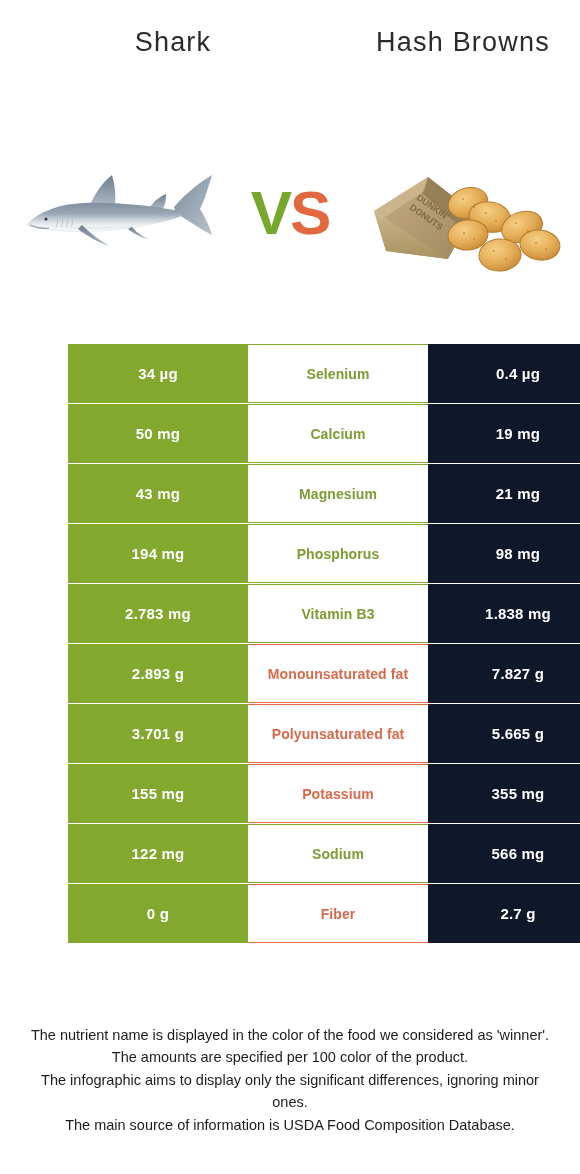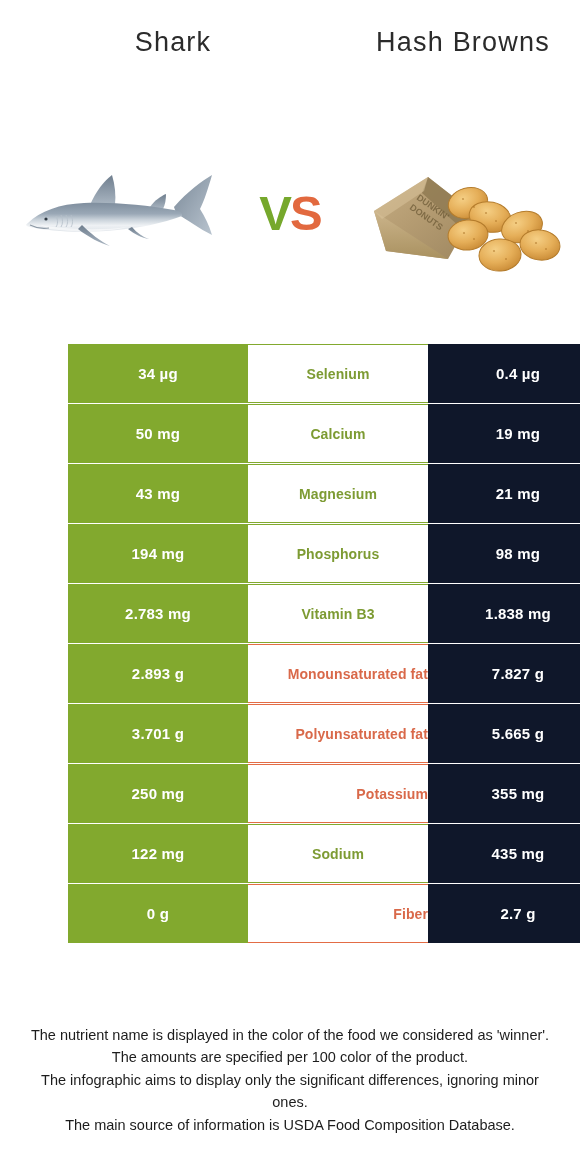--- a/index.html
+++ b/index.html
@@ -77,21 +77,21 @@
     left: 232px;
     top: 0;
     width: 116px;
     height: 190px;
     display: flex;
     align-items: center;
     justify-content: center;
   }
   .vs-text {
     font-family: "Liberation Sans", sans-serif;
-    font-size: 49px;
+    font-size: 62px;
     font-weight: 700;
     line-height: 1;
     letter-spacing: -2px;
   }
   .vs-v { color: #76A82C; }
   .vs-s { color: #E2693F; }
 
   
   .table {
     position: absolute;
@@ -137,21 +137,20 @@
     border-top: 1px solid transparent;
     border-bottom: 1px solid transparent;
   }
   .cell-mid.win-left {
     border-top-color: #82A92E;
     border-bottom-color: #82A92E;
   }
   .cell-mid.win-right {
     border-top-color: #E36C45;
     border-bottom-color: #E36C45;
-    justify-content: flex-end;
   }
   .cell-label {
     font-size: 14px;
     font-weight: 700;
     font-family: "Liberation Sans", sans-serif;
     text-align: center;
     letter-spacing: 0.1px;
   }
   .cell-mid.win-left .cell-label { color: #7D9B33; }
   .cell-mid.win-right .cell-label { color: #D9694A; }
@@ -375,38 +374,38 @@
       </div>
       <div class="cell-mid win-right">
         <span class="cell-label">Polyunsaturated fat</span>
       </div>
       <div class="cell-right">
         <span class="cell-value">5.665 g</span>
       </div>
     </div>
     <div class="row">
       <div class="cell-left">
-        <span class="cell-value">250 mg</span>
+        <span class="cell-value">155 mg</span>
       </div>
       <div class="cell-mid win-right">
         <span class="cell-label">Potassium</span>
       </div>
       <div class="cell-right">
         <span class="cell-value">355 mg</span>
       </div>
     </div>
     <div class="row">
       <div class="cell-left">
         <span class="cell-value">122 mg</span>
       </div>
       <div class="cell-mid win-left">
         <span class="cell-label">Sodium</span>
       </div>
       <div class="cell-right">
-        <span class="cell-value">435 mg</span>
+        <span class="cell-value">566 mg</span>
       </div>
     </div>
     <div class="row">
       <div class="cell-left">
         <span class="cell-value">0 g</span>
       </div>
       <div class="cell-mid win-right">
         <span class="cell-label">Fiber</span>
       </div>
       <div class="cell-right">

